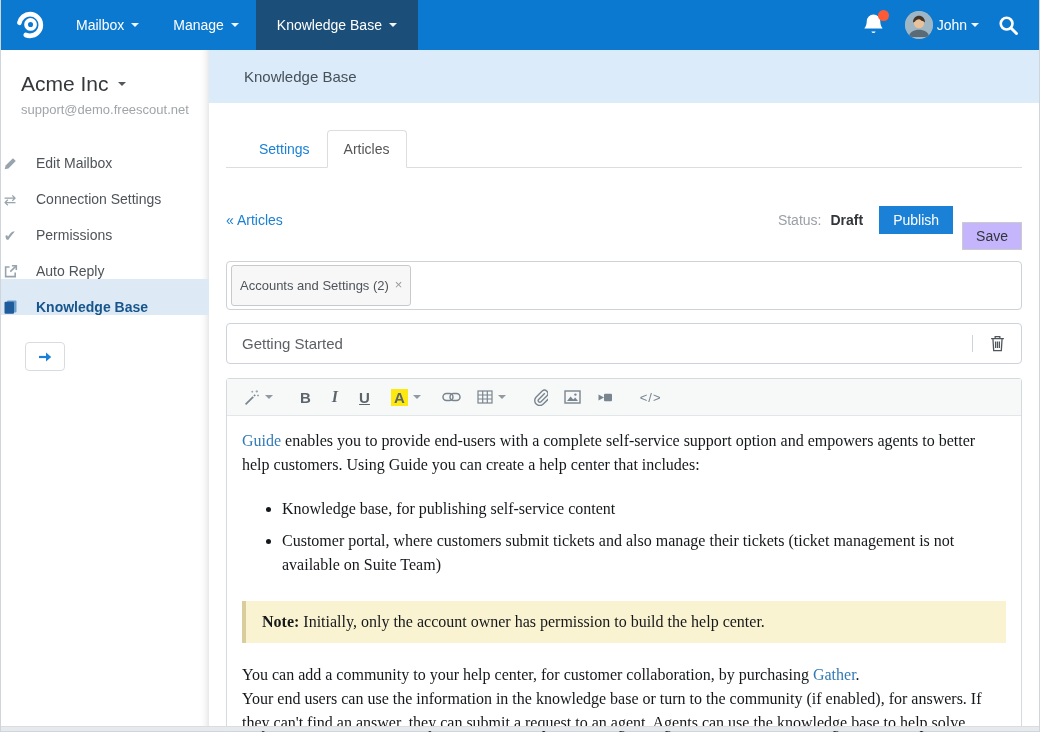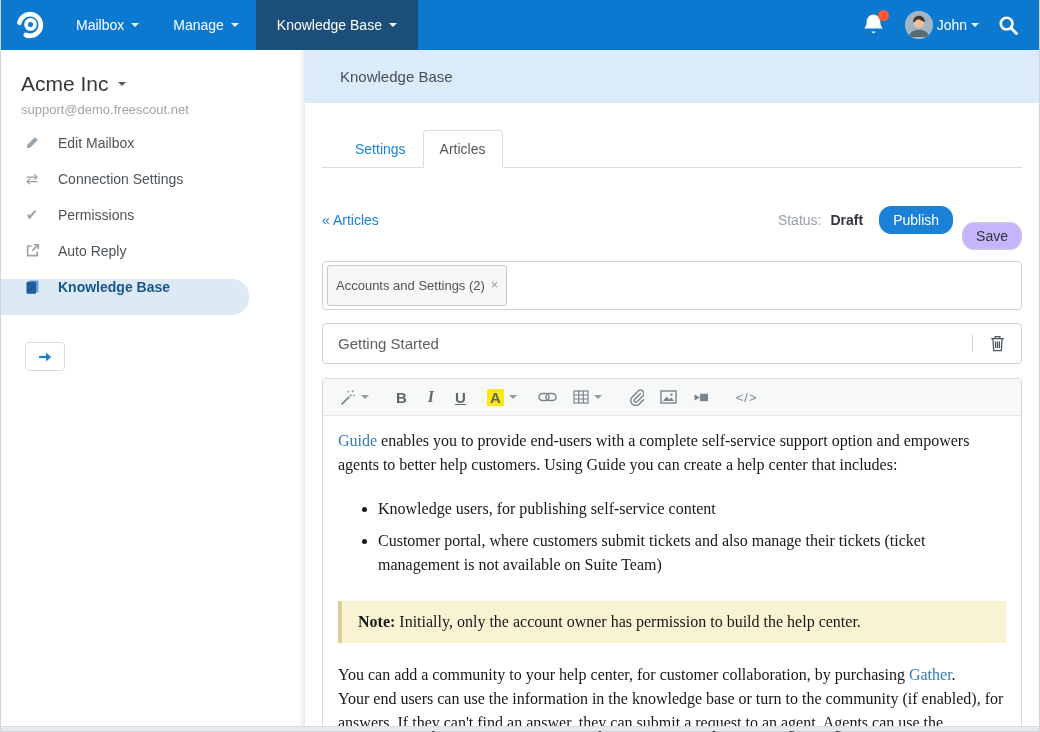--- a/index.html
+++ b/index.html
@@ -19,44 +19,44 @@
   .user-menu { display: flex; align-items: center; gap: 4px; cursor: pointer; }
   .avatar { width: 28px; height: 28px; border-radius: 50%; overflow: hidden; background: #9fb6c4; flex: none; }
   .user-name { font-size: 14px; }
   .search-btn { cursor: pointer; display: flex; align-items: center; }
 
   
   .body-row { flex: 1; display: flex; min-height: 0; }
   .bottom-strip { height: 5px; background: #e7eaec; border-top: 1px solid #d9dde0; flex: none; }
 
   
-  .sidebar { width: 304px; background: #fff; flex: none; padding-top: 16px; box-shadow: inset -12px 0 10px -12px rgba(0,0,0,.18); }
+  .sidebar { width: 208px; background: #fff; flex: none; padding-top: 16px; box-shadow: inset -12px 0 10px -12px rgba(0,0,0,.18); }
   .mailbox-name { margin: 6px 0 6px 20px; font-size: 21px; color: #35383b; display: flex; align-items: center; gap: 9px; cursor: pointer; }
   .mailbox-name .caret { border-top-color: #4a4f54; }
   .mailbox-email { margin: 0 0 18px 20px; font-size: 13px; color: #a0a5aa; }
-  .side-item { display: flex; align-items: flex-start; height: 36px; padding-left: 22px; gap: 17px; font-size: 14px; color: #4e5459; cursor: pointer; }
+  .side-item { display: flex; align-items: flex-end; height: 36px; gap: 17px; font-size: 14px; color: #4e5459; cursor: pointer; }
   .side-item .s-icon { width: 18px; display: flex; justify-content: center; color: #98a4ad; font-size: 15px; line-height: 1; }
   .side-item.active { background: #ddeaf6; border-radius: 0 17px 17px 0; width: 248px; color: #17558c; font-weight: bold; }
   .collapse-btn { margin: 27px 0 0 24px; width: 40px; height: 29px; border: 1px solid #d8dce0; border-radius: 4px; background: #fff; display: flex; align-items: center; justify-content: center; cursor: pointer; }
 
   
   .main { flex: 1; display: flex; flex-direction: column; background: #fff; min-width: 0; }
   .page-header { height: 53px; background: #dcebf9; display: flex; align-items: center; padding-left: 35px; font-size: 15px; color: #46505a; flex: none; }
   .content { padding: 0 17px; flex: 1; min-height: 0; }
 
   .tabs { margin-top: 27px; border-bottom: 1px solid #ddd; padding-left: 16px; display: flex; }
   .tab { padding: 10px 16px; font-size: 14px; color: #1a81d6; margin-bottom: -1px; border: 1px solid transparent; border-radius: 4px 4px 0 0; cursor: pointer; }
   .tab.active { color: #555; background: #fff; border-color: #ddd #ddd #fff; cursor: default; }
 
   .actions-row { margin-top: 22px; display: flex; align-items: center; }
   .back-link { color: #1a81d6; font-size: 14px; text-decoration: none; cursor: pointer; }
   .actions-right { margin-left: auto; display: flex; align-items: center; gap: 9px; }
   .status-label { color: #9aa0a6; font-size: 14px; }
   .status-value { color: #32363a; font-weight: bold; font-size: 14px; margin-right: 7px; }
-  .btn { font-size: 14px; padding: 5px 13px; border-radius: 12px; border: 1px solid transparent; cursor: pointer; font-family: inherit; text-align: right; }
+  .btn { font-size: 14px; padding: 5px 13px; border-radius: 0; border: 1px solid transparent; cursor: pointer; font-family: inherit; text-align: right; }
   .btn-primary { background: #1a81d6; color: #fff; border-color: #1a81d6; }
   .btn-default { background: #c4b5fd; color: #32363a; border-color: #ccc; margin-top: 32px; }
 
   .tag-box { margin-top: 11px; border: 1px solid #ccd2d8; border-radius: 4px; padding: 3px 4px; min-height: 30px; display: flex; align-items: center; cursor: text; }
   .tag-chip { background: #f7f7f7; border: 1px solid #c9c9c9; border-radius: 3px; font-size: 13px; color: #4e5459; padding: 12px 8px; display: inline-flex; gap: 6px; }
   .tag-remove { color: #9a9a9a; font-size: 13px; cursor: pointer; line-height: 1; }
 
   .title-group { margin-top: 13px; border: 1px solid #ccd3da; border-radius: 4px; display: flex; height: 41px; background: #fff; align-items: center; }
   .title-input { flex: 1; border: 0; outline: 0; padding: 0 15px; font-size: 15px; color: #5c6166; font-family: inherit; background: transparent; }
   .trash-btn { width: 49px; border-left: 1px solid #ccd3da; display: flex; align-items: center; justify-content: center; background: #fff; border-radius: 0 4px 4px 0; cursor: pointer; }
@@ -284,21 +284,21 @@
               </svg>
             </span>
             <span class="tb-btn">
                 <span class="tb-code">&lt;/&gt;</span>
               </span>
           </div>
 
           <div class="editor-content">
             <p><a class="content-link">Guide</a><span> enables you to provide end-users with a complete self-service support option and empowers agents to better help customers. Using Guide you can create a help center that includes:</span></p>
             <ul>
-              <li>Knowledge users, for publishing self-service content</li>
+              <li>Knowledge base, for publishing self-service content</li>
               <li>Customer portal, where customers submit tickets and also manage their tickets (ticket management is not available on Suite Team)</li>
             </ul>
             <div class="note-box">
               <b>Note:</b><span> Initially, only the account owner has permission to build the help center.</span>
             </div>
             <p><span>You can add a community to your help center, for customer collaboration, by purchasing </span><a class="content-link">Gather</a><span>.</span><br><span>Your end users can use the information in the knowledge base or turn to the community (if enabled), for answers. If they can't find an answer, they can submit a request to an agent. Agents can use the knowledge base to help solve tickets faster.</span></p>
           </div>
         </div>
 
       </div>

